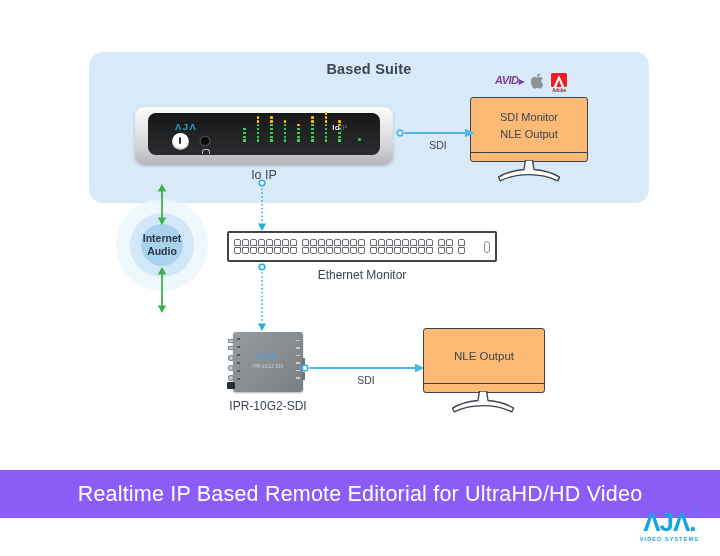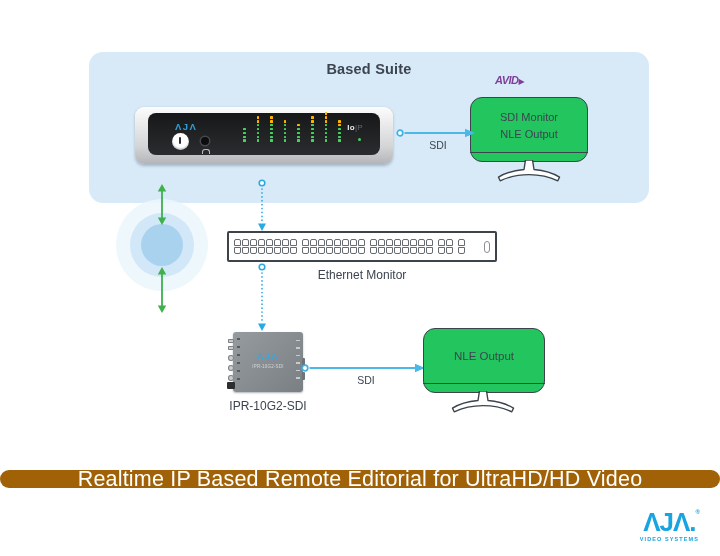--- a/index.html
+++ b/index.html
@@ -30,35 +30,35 @@
   #io-jack{position:absolute;left:53px;top:24px;width:8px;height:8px;border-radius:50%;
      background:#0c0d0e;box-shadow:0 0 0 1.5px #46484b;}
   #io-jack-icon{position:absolute;left:54px;top:36px;width:6px;height:4px;
      border:1px solid #b9bcbf;border-bottom:none;border-radius:3px 3px 0 0;}
   #led-meters{position:absolute;left:95px;bottom:13px;display:flex;gap:11px;align-items:flex-end;}
   .led-col{display:flex;flex-direction:column;gap:1.3px;}
   .led{width:2.6px;height:2.6px;border-radius:.6px;}
   .led.amber{background:#ffb400;}
   .led.green{background:#3fd65c;}
   #led-dot{position:absolute;left:210px;bottom:14px;width:3px;height:3px;border-radius:50%;background:#3fd65c;}
-  #io-badge{position:absolute;right:17px;top:10px;font-size:8px;font-weight:700;color:#ececec;letter-spacing:.3px;}
+  #io-badge{position:absolute;right:32px;top:10px;font-size:8px;font-weight:700;color:#ececec;letter-spacing:.3px;}
   #io-badge .dim{color:#686b70;font-weight:400;}
 
   
-  .screen{position:absolute;background:#22c55e;border:1.6px solid #3c434b;border-radius:12px;
+  .screen{position:absolute;background:#fdba74;border:1.6px solid #3c434b;border-radius:3px;
      display:flex;align-items:center;justify-content:center;text-align:center;
      color:#3c4450;font-weight:500;}
   .screen .bezel{position:absolute;left:-1px;right:-1px;bottom:8px;border-top:1.3px solid #3c434b;}
   .screen .txt{padding-bottom:8px;font-size:11px;line-height:1.5;}
   #monitor1{left:470px;top:97px;width:116px;height:63px;}
   #monitor2{left:423px;top:328px;width:120px;height:63px;}
   .stand{position:absolute;}
 
   
-  #logos{position:absolute;left:495px;top:73px;height:20px;display:flex;align-items:flex-start;gap:7px;flex-direction:column;}
+  #logos{position:absolute;left:495px;top:73px;height:20px;display:flex;align-items:flex-start;gap:7px;}
   #avid-logo{font-size:11px;font-weight:800;font-style:italic;color:#7d3f98;letter-spacing:-.5px;line-height:14px;}
   #avid-logo .tri{font-size:8px;font-style:normal;}
   .adobe-wrap{display:flex;flex-direction:column;align-items:center;}
   .adobe-caption{font-size:4.5px;color:#9a1c20;font-weight:700;margin-top:.5px;}
 
   
   .circle{position:absolute;border-radius:50%;}
   #ia-outer{left:116px;top:199px;width:92px;height:92px;background:rgba(235,246,252,.88);}
   #ia-mid{left:130px;top:213px;width:64px;height:64px;background:#d2e7f7;}
   #ia-inner{left:141px;top:224px;width:42px;height:42px;background:#a9d2ef;}
@@ -85,22 +85,22 @@
      background:#caccce;box-shadow:inset 0 0 0 1px #7e8286;}
   .bnc.sq{border-radius:1px;height:4px;}
   #ipr-power{position:absolute;left:-6px;bottom:3px;width:8px;height:7px;background:#2c2e30;border-radius:1px;}
   .ipr-tab{position:absolute;right:-2px;width:3px;height:8px;background:#6f7479;border-radius:1px;}
   #ipr-brand{position:absolute;left:0;top:19px;width:100%;text-align:center;
      font-size:9px;font-weight:700;color:#3da4dd;letter-spacing:1.5px;}
   #ipr-model{position:absolute;left:0;top:32px;width:100%;text-align:center;
      font-size:4.5px;color:#d2d6d9;letter-spacing:.2px;}
 
   
-  #banner{position:absolute;left:0;top:470px;width:720px;height:18px;background:#a16207;
-     display:flex;align-items:center;justify-content:center;border-radius:14px;}
+  #banner{position:absolute;left:0;top:470px;width:720px;height:48px;background:#8b5cf6;
+     display:flex;align-items:center;justify-content:center;}
   #banner-text{color:#fff;font-size:21.5px;font-weight:400;letter-spacing:.2px;}
   #footer-logo{position:absolute;right:21px;top:509px;text-align:right;color:#18a3e1;}
   #footer-brand{font-size:26px;font-weight:800;letter-spacing:-1px;line-height:1;}
   #footer-reg{font-size:6px;vertical-align:top;}
   #footer-tagline{font-size:5.5px;font-weight:700;letter-spacing:1.1px;margin-top:1px;}
 
   svg{display:block;}
 </style>
 </head>
 <body>
@@ -202,20 +202,21 @@
             <div class="led green"></div>
             <div class="led green"></div>
             <div class="led green"></div>
             <div class="led green"></div>
           </div>
         </div>
       <div id="led-dot"></div>
       <div id="io-badge"><span>Io</span><span class="dim">|P</span></div>
     </div>
   </div>
+  <div class="lbl" style="left:135px;top:168px;width:258px;font-size:12.5px;">Io IP</div>
 
   <div class="screen" id="monitor1">
     <div class="txt">
       <div>SDI Monitor</div>
       <div>NLE Output</div>
     </div>
     <div class="bezel"></div>
   </div>
   <svg class="stand" style="left:483px;top:160px;" width="92" height="26" viewBox="0 0 92 26">
     <path d="M42.5 0 L49.5 0 L51 9.5 C60 10.3 70 13 76.5 17.2 L74.8 20.8 C66 16.6 56.5 14.6 46 14.6 C35.5 14.6 26 16.6 17.2 20.8 L15.5 17.2 C22 13 32 10.3 41 9.5 Z" fill="#ffffff" stroke="#3c434b" stroke-width="1.4" stroke-linejoin="round"></path>
@@ -224,20 +225,24 @@
   <svg style="position:absolute;left:395px;top:126px;" width="80" height="14">
     <circle cx="5" cy="7" r="2.8" fill="#ffffff" stroke="#3fb1e5" stroke-width="1.7"></circle>
     <line x1="9.5" y1="7" x2="70" y2="7" stroke="#4cb8e8" stroke-width="2.2"></line>
     <polygon points="80,7 70,2.8 70,11.2" fill="#4cb8e8"></polygon>
   </svg>
   <div class="lbl" style="left:418px;top:139px;width:40px;font-size:10.5px;">SDI</div>
 
   <div class="circle" id="ia-outer"></div>
   <div class="circle" id="ia-mid"></div>
   <div class="circle" id="ia-inner"></div>
+  <div id="ia-text">
+    <div>Internet</div>
+    <div>Audio</div>
+  </div>
 
   <svg style="position:absolute;left:154px;top:184px;" width="16" height="41">
     <line x1="8" y1="7" x2="8" y2="34" stroke="#3fb04c" stroke-width="1.8"></line>
     <polygon points="8,0 3.8,7.5 12.2,7.5" fill="#3fb04c"></polygon>
     <polygon points="8,41 3.8,33.5 12.2,33.5" fill="#3fb04c"></polygon>
   </svg>
   <svg style="position:absolute;left:154px;top:267px;" width="16" height="46">
     <line x1="8" y1="7" x2="8" y2="39" stroke="#3fb04c" stroke-width="1.8"></line>
     <polygon points="8,0 3.8,7.5 12.2,7.5" fill="#3fb04c"></polygon>
     <polygon points="8,46 3.8,38.5 12.2,38.5" fill="#3fb04c"></polygon>

